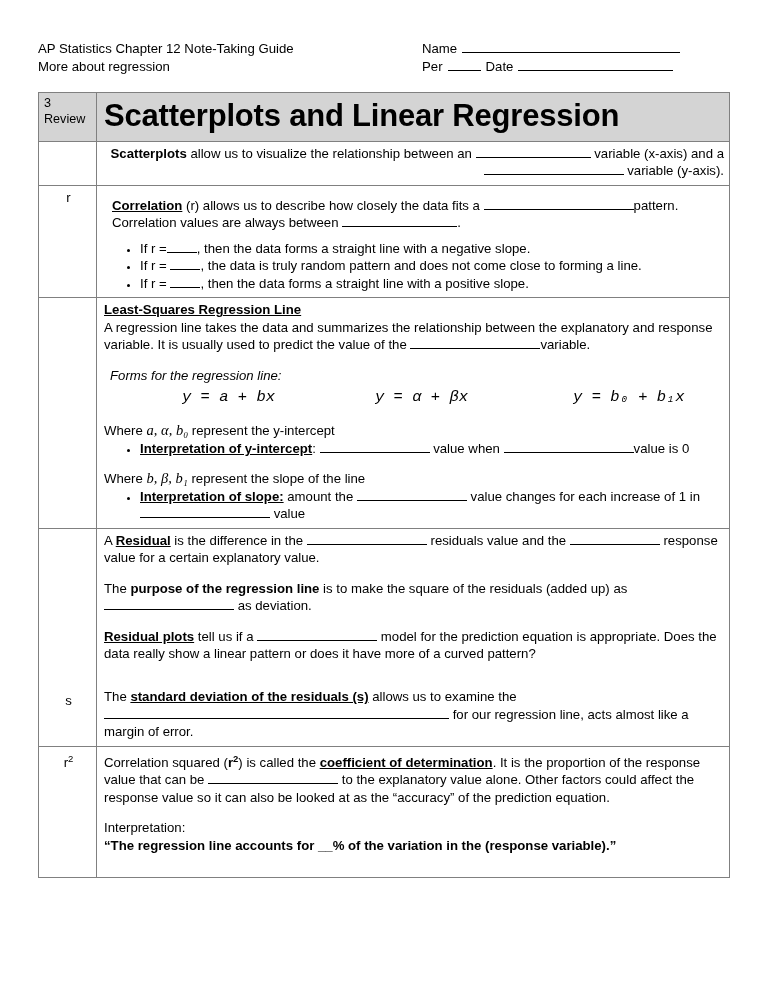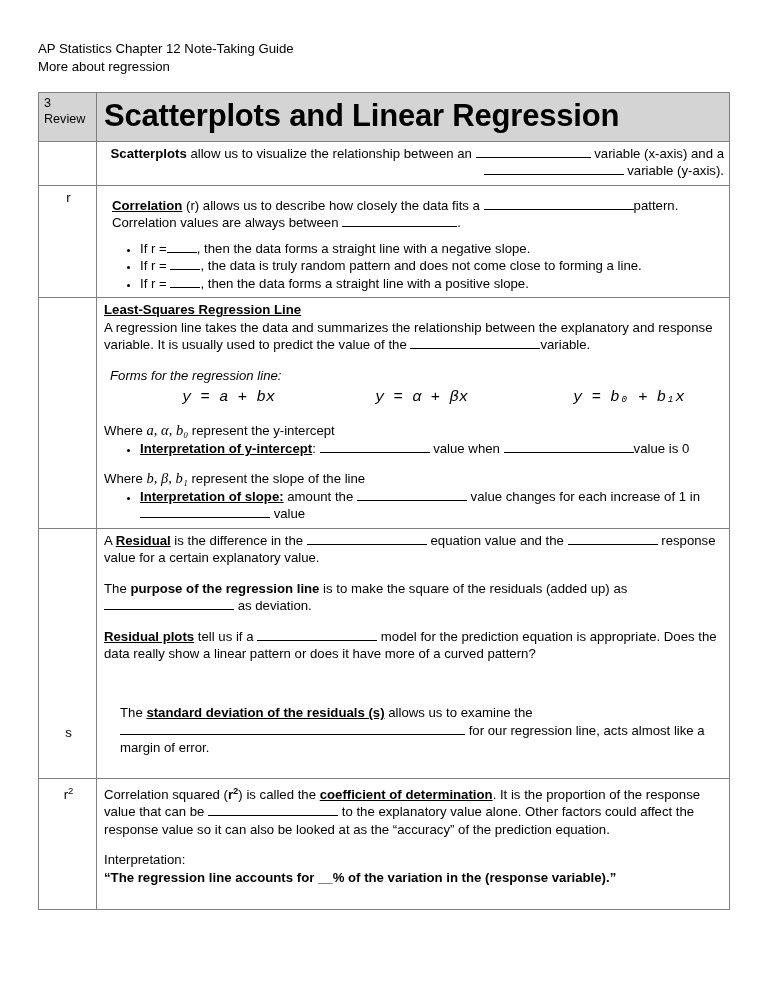--- a/index.html
+++ b/index.html
@@ -154,20 +154,32 @@
 </head>
 <body>
 
 <div class="page">
 
   <div class="doc-header">
     <div class="hdr-left">
       <div>AP Statistics Chapter 12 Note-Taking Guide</div>
       <div>More about regression</div>
     </div>
+    <div class="hdr-right">
+      <div>
+        <span>Name</span>
+        <span class="fill fill-name"></span>
+      </div>
+      <div>
+        <span>Per</span>
+        <span class="fill fill-per"></span>
+        <span>Date</span>
+        <span class="fill fill-date"></span>
+      </div>
+    </div>
   </div>
 
   <table class="guide">
     <colgroup>
         <col class="c-left">
         <col>
       </colgroup>
     <tbody>
 
       <tr>
@@ -227,33 +239,33 @@
           <p style="margin:0;"><span>Where </span><span class="mathvar">b, β, b₁</span><span>  represent the slope of the line</span></p>
           <ul class="bullets">
             <li><span class="bu">Interpretation of slope:</span><span> amount the </span><span class="blank w110"></span><span> value changes for each increase of 1 in </span><span class="blank w130"></span><span> value</span></li>
           </ul>
         </td>
       </tr>
 
       <tr>
         <td class="lbl bottom">s</td>
         <td>
-          <p style="margin:0;"><span>A </span><span class="bu">Residual</span><span> is the difference in the </span><span class="blank w120"></span><span> equation value and the </span><span class="blank w90"></span><span> response value for a certain explanatory value.</span></p>
+          <p style="margin:0;"><span>A </span><span class="bu">Residual</span><span> is the difference in the </span><span class="blank w120"></span><span> residuals value and the </span><span class="blank w90"></span><span> response value for a certain explanatory value.</span></p>
 
           <div class="spacer"></div>
 
           <p style="margin:0;"><span>The </span><span class="b">purpose of the regression line</span><span> is to make the square of the residuals (added up) as </span><span class="blank w130"></span><span> as deviation.</span></p>
 
           <div class="spacer"></div>
 
           <p style="margin:0;"><span class="bu">Residual plots</span><span> tell us if a </span><span class="blank w120"></span><span> model for the prediction equation is appropriate.  Does the data really show a linear pattern or does it have more of a curved pattern?</span></p>
 
           <div class="spacer" style="height:26px;"></div>
 
-          <p style="margin:16px;"><span>The </span><span class="bu">standard deviation of the residuals (s)</span><span> allows us to examine the </span><span class="blank w215"></span><span class="blank w130"></span><span> for our regression line, acts almost like a margin of error.</span></p>
+          <p style="margin:0;"><span>The </span><span class="bu">standard deviation of the residuals (s)</span><span> allows us to examine the </span><span class="blank w215"></span><span class="blank w130"></span><span> for our regression line, acts almost like a margin of error.</span></p>
         </td>
       </tr>
 
       <tr>
         <td class="lbl"><span>r</span><sup class="small">2</sup></td>
         <td>
           <p style="margin:0;"><span>Correlation squared (</span><span class="b">r</span><sup class="small b">2</sup><span>) is called the </span><span class="bu">coefficient of determination</span><span>.  It is the proportion of the response value that can be </span><span class="blank w130"></span><span> to the explanatory value alone.  Other factors could affect the response value so it can also be looked at as the “accuracy” of the prediction equation.</span></p>
 
           <div class="spacer"></div>
 

